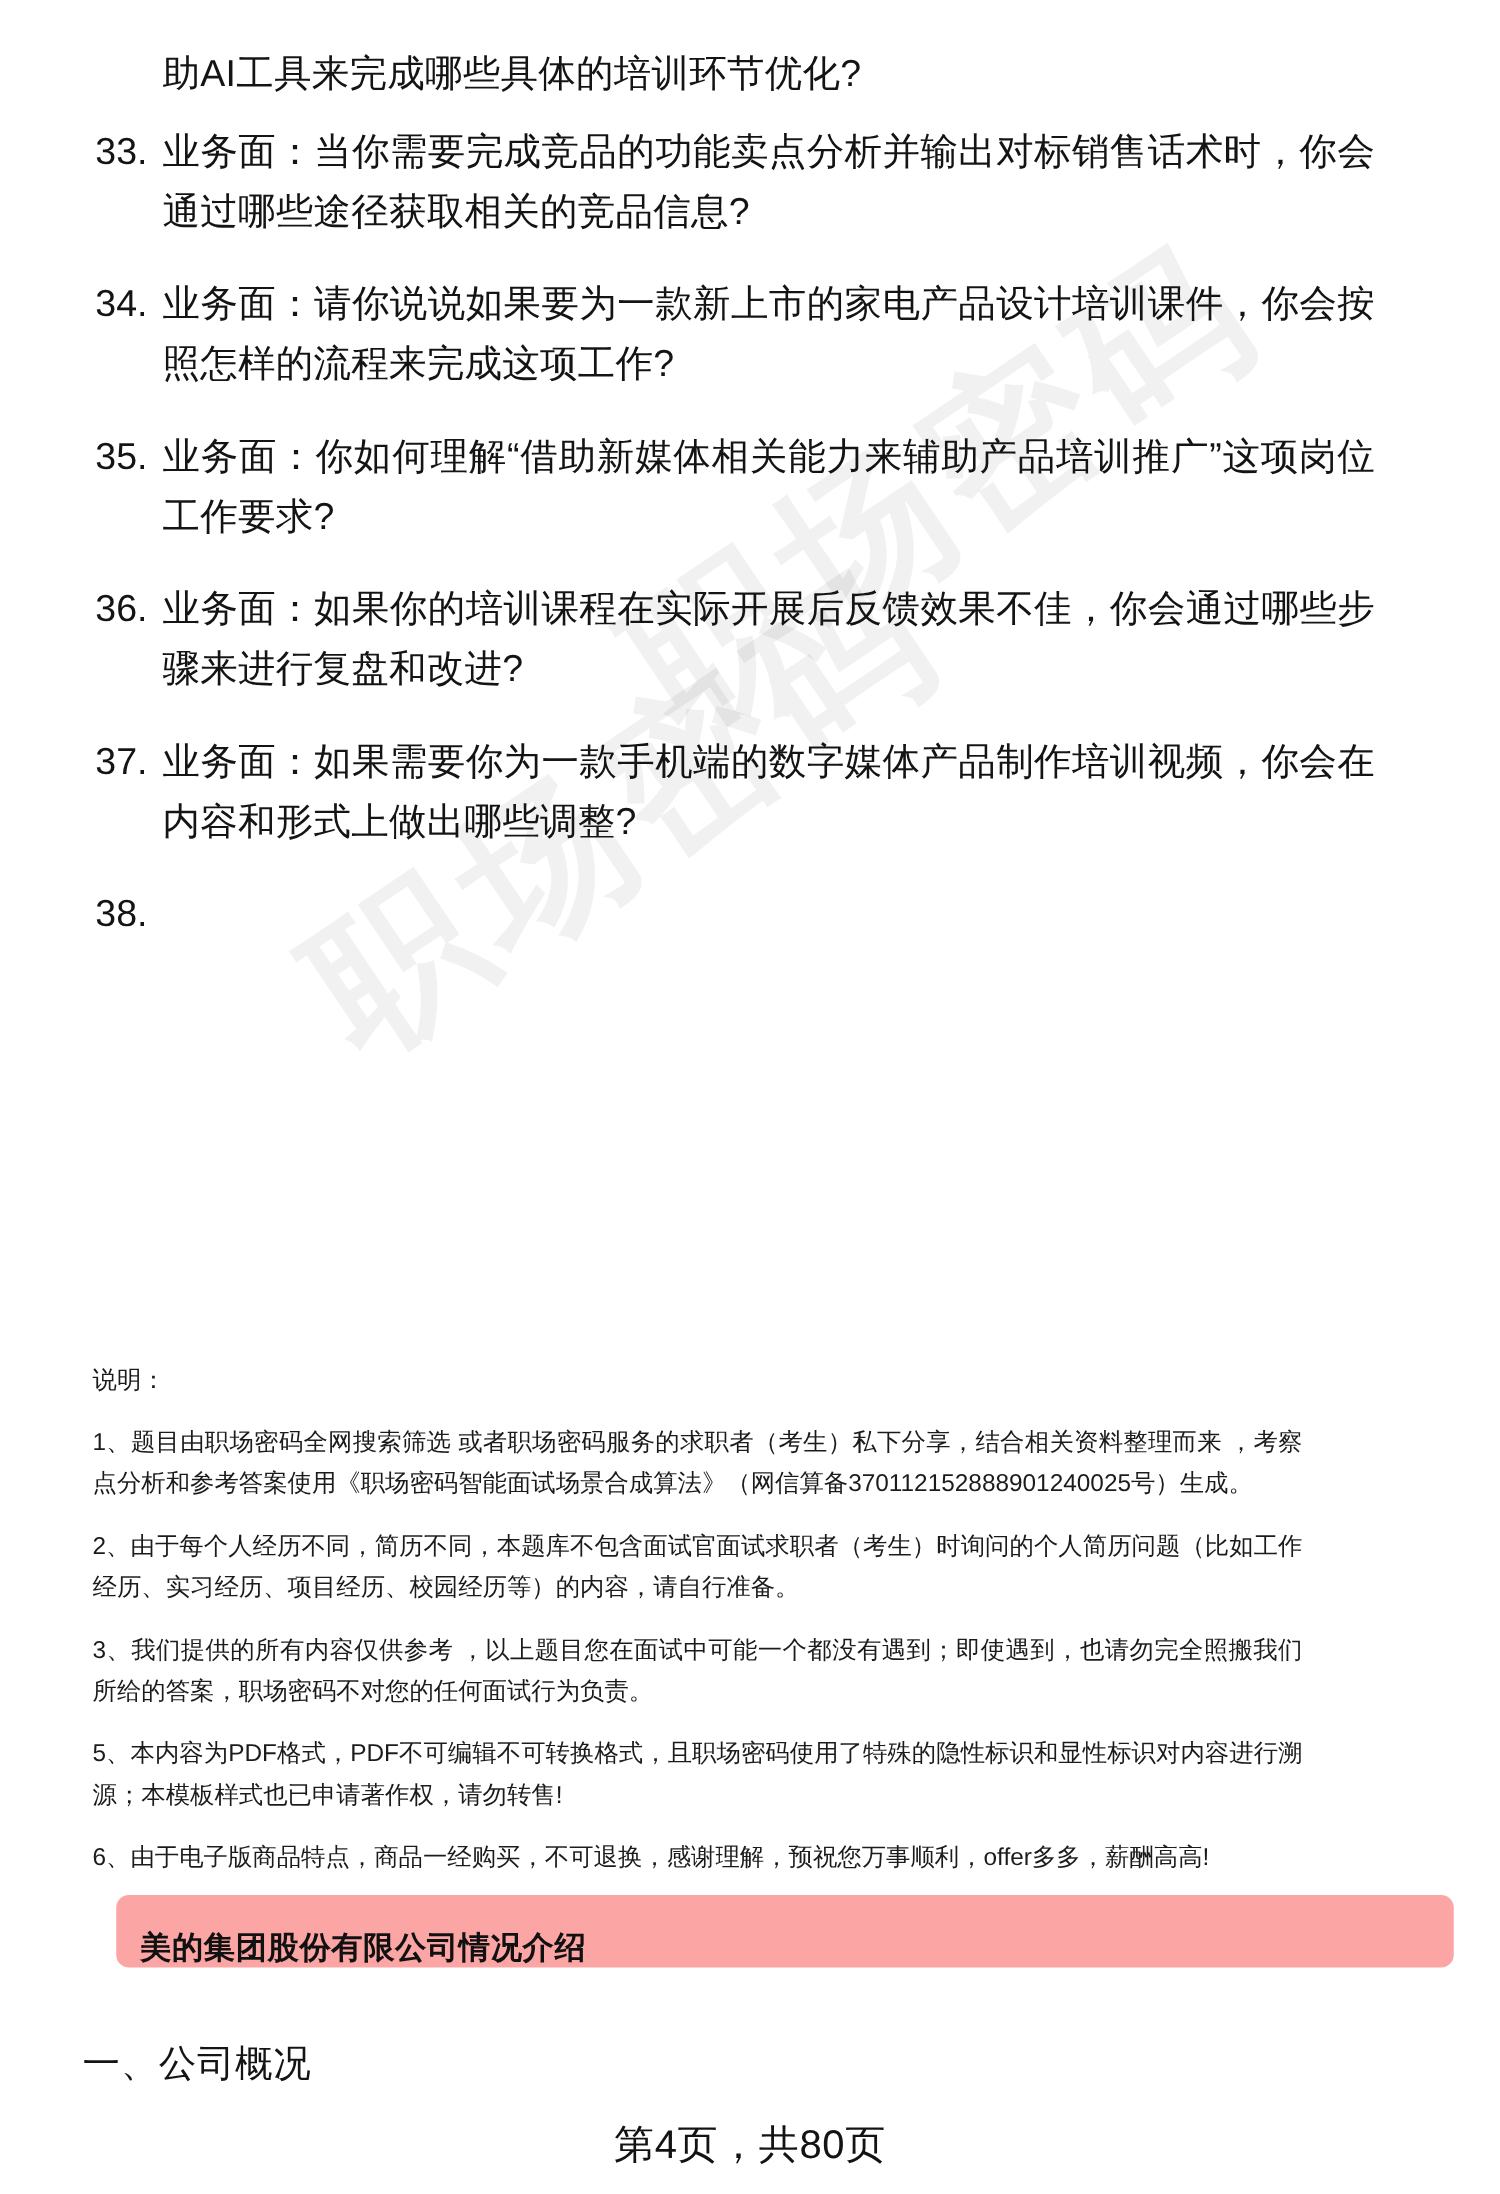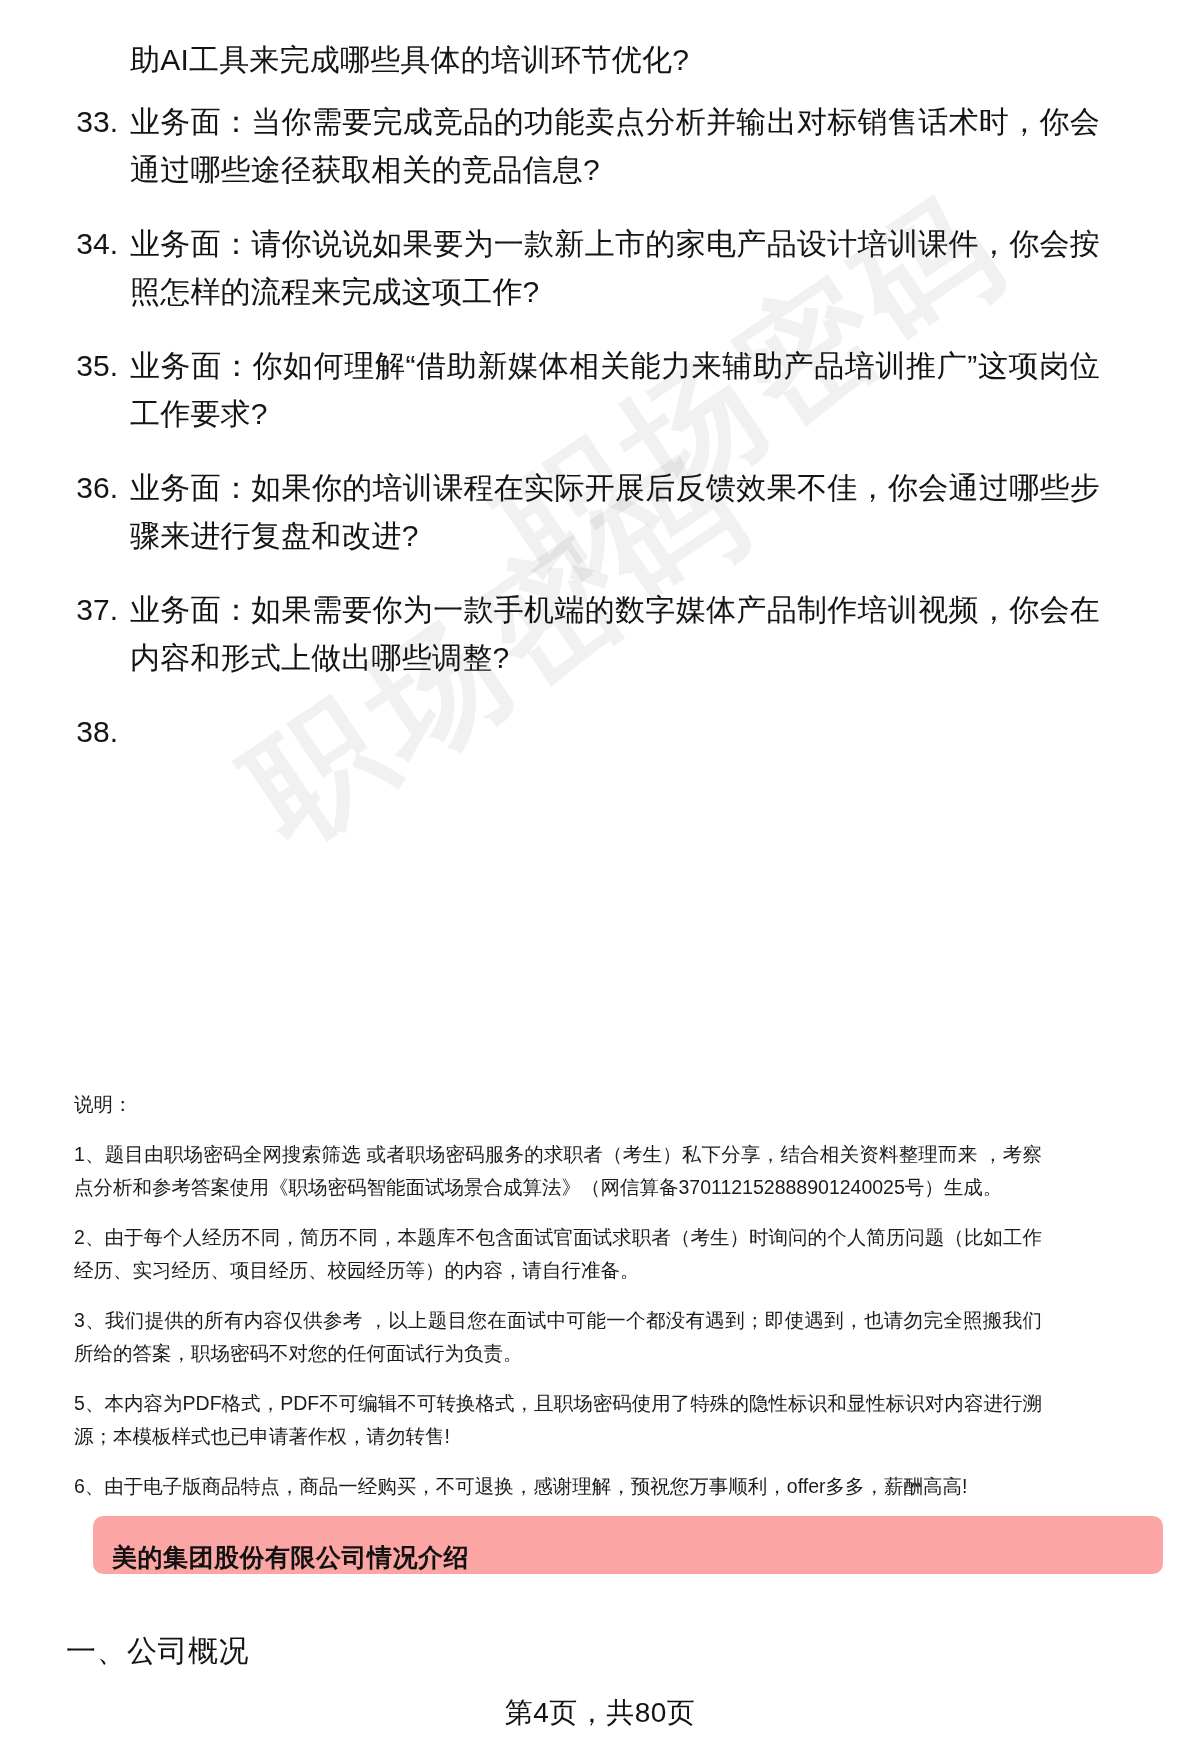--- a/index.html
+++ b/index.html
@@ -136,21 +136,21 @@
     letter-spacing: 0.5px;
   }
 
   
   .footer {
     position: absolute;
     left: 0;
     top: 1694px;
     width: 1200px;
     text-align: center;
-    font-size: 28px;
+    font-size: 32px;
     color: #131313;
     letter-spacing: 0.5px;
   }
 </style>
 </head>
 <body>
 
 <div id="watermark">
   <div class="wm-text wm-a">职场密码</div>
   <div class="wm-text wm-b">职场密码</div>

